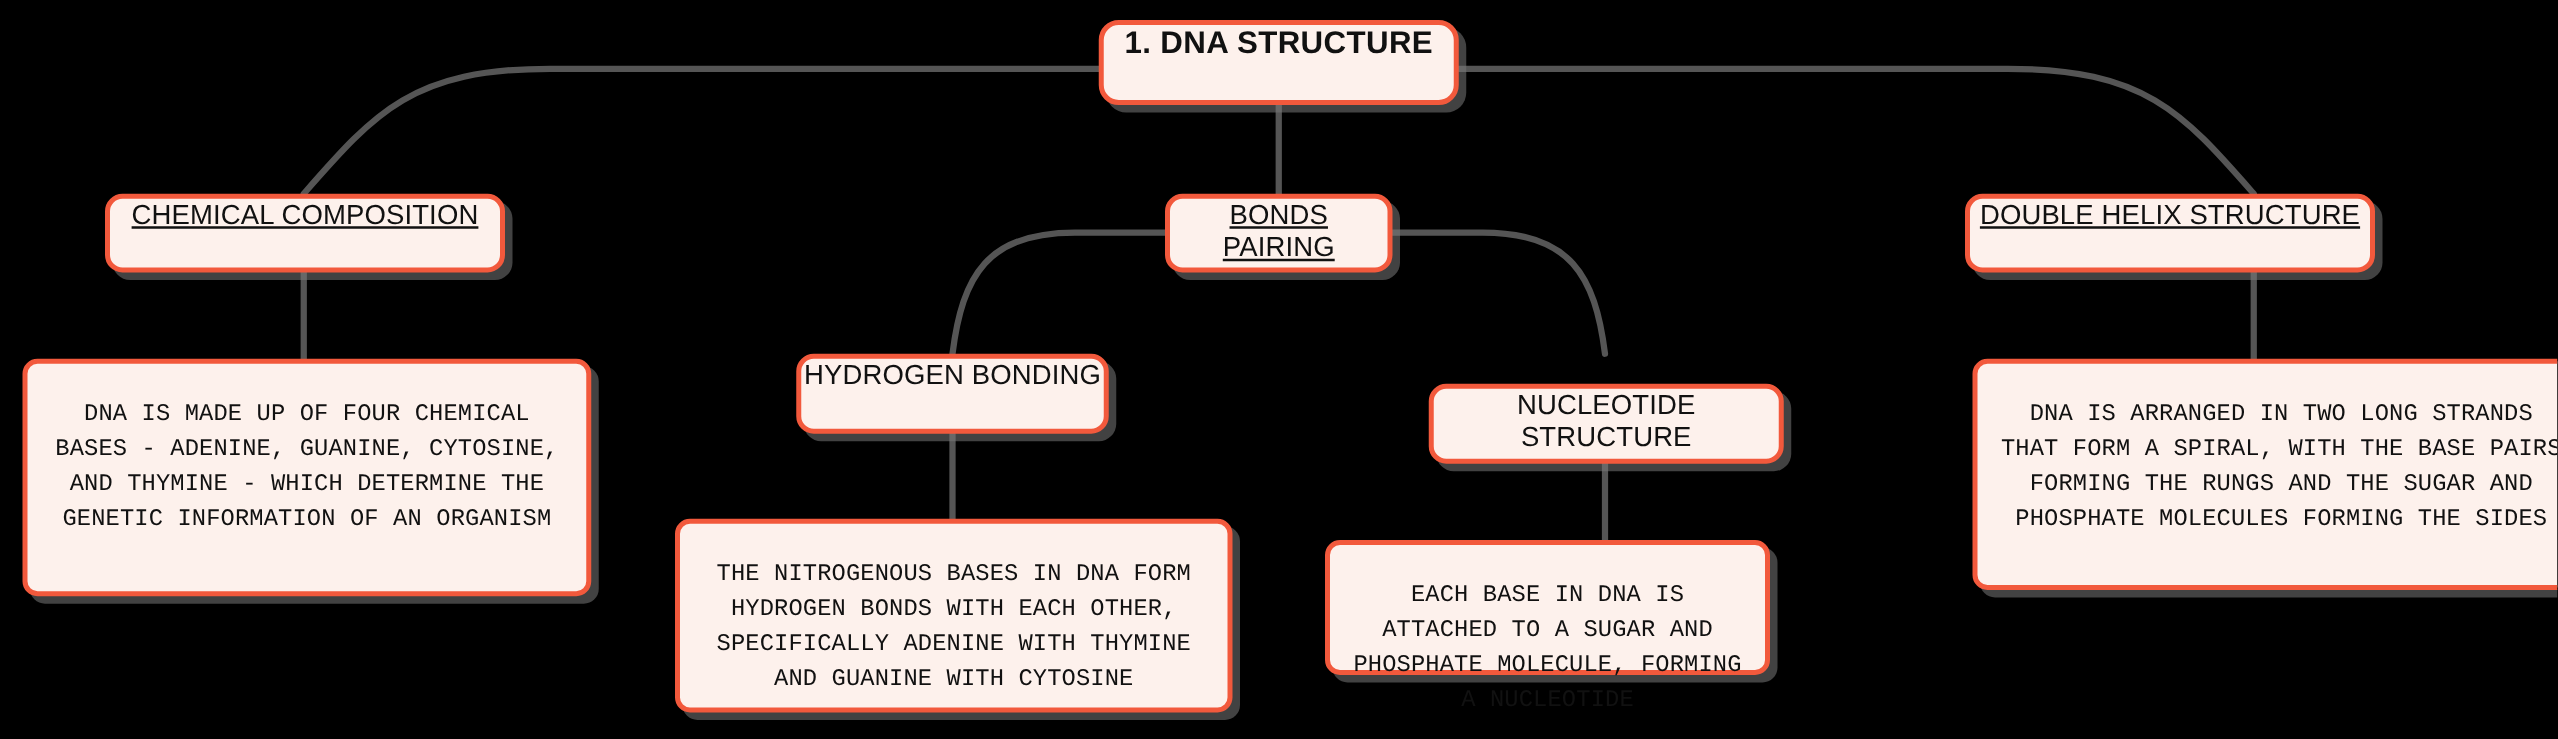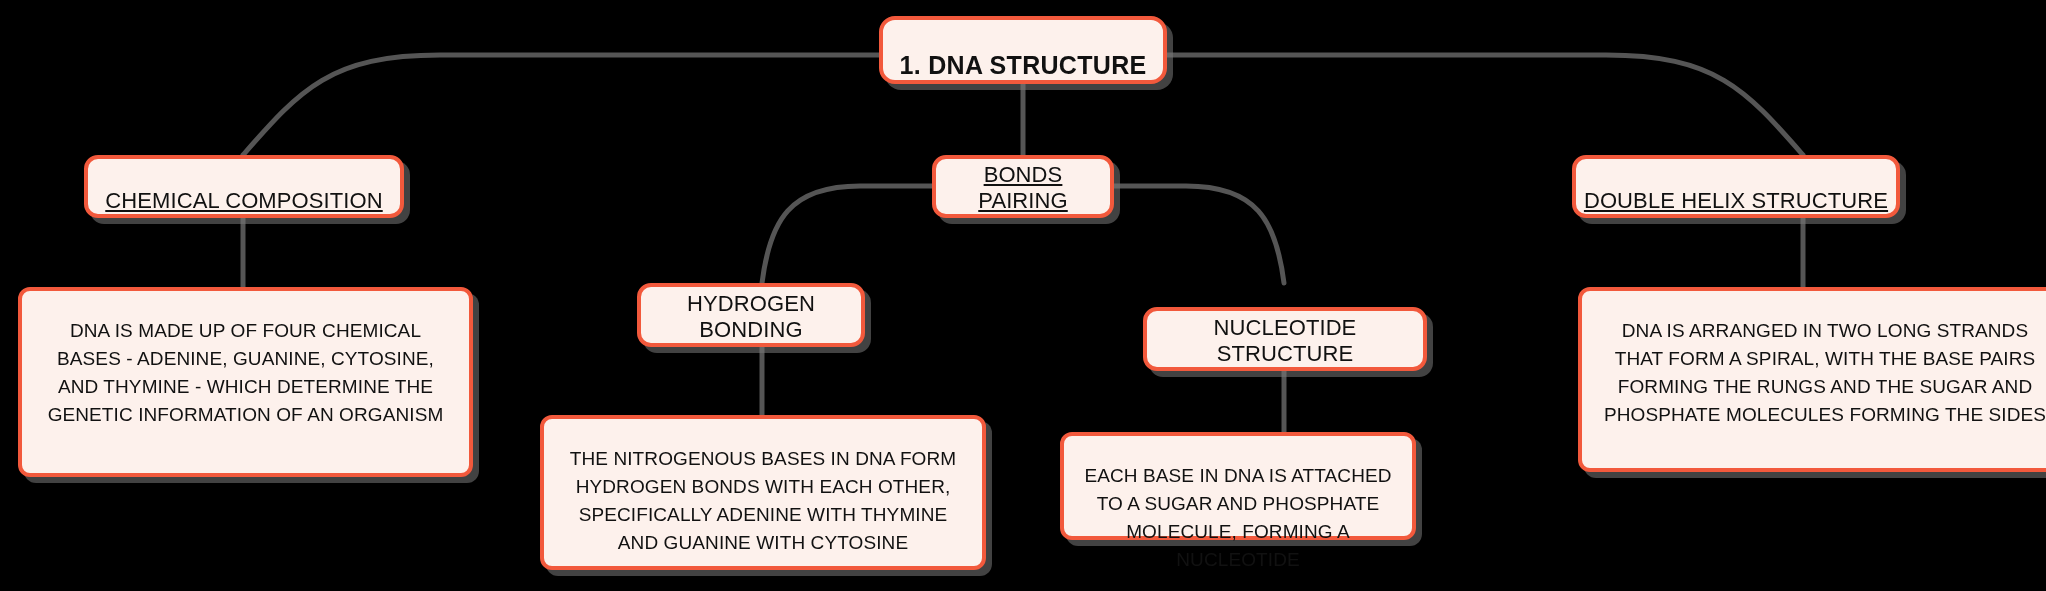--- a/index.html
+++ b/index.html
@@ -31,21 +31,21 @@
     stroke-linecap: round;
   }
   .node {
     position: absolute;
     box-sizing: border-box;
     background: #FDF1EC;
     border: 4px solid #F2593C;
     border-radius: 14px;
     box-shadow: 6px 6px 0 rgba(120,120,120,0.55);
     display: flex;
-    align-items: flex-end;
+    align-items: flex-start;
     justify-content: center;
     text-align: center;
     color: #111111;
   }
   .node-label {
     display: block;
     width: 100%;
     text-align: center;
     letter-spacing: 0.1px;
   }
@@ -71,20 +71,21 @@
   
   .node.detail {
     align-items: flex-start;
     padding: 26px 16px 16px 16px;
     border-radius: 12px;
   }
   .node.detail .node-label {
     font-size: 19px;
     font-weight: 400;
     line-height: 1.48;
+    font-family: Liberation Mono, monospace;
   }
 </style>
 </head>
 <body>
 
 <div id="canvas">
 
   <svg id="edges" viewBox="0 0 2046 591" xmlns="http://www.w3.org/2000/svg">
 
     <path class="edge" d="M 879,55 L 440,55 C 330,55 300,90 243,155"></path>
@@ -115,21 +116,21 @@
   </div>
 
   <div class="node topic" style="left:932px; top:155px; width:182px; height:63px;">
     <span class="node-label">BONDS PAIRING</span>
   </div>
 
   <div class="node topic" style="left:1572px; top:155px; width:328px; height:63px;">
     <span class="node-label">DOUBLE HELIX STRUCTURE</span>
   </div>
 
-  <div class="node subtopic" style="left:637px; top:283px; width:228px; height:64px;">
+  <div class="node subtopic" style="left:637px; top:283px; width:250px; height:64px;">
     <span class="node-label">HYDROGEN BONDING</span>
   </div>
 
   <div class="node subtopic" style="left:1143px; top:283px; width:284px; height:64px;margin-top:24px;">
     <span class="node-label">NUCLEOTIDE STRUCTURE</span>
   </div>
 
   <div class="node detail" style="left:18px; top:287px; width:455px; height:190px;">
     <span class="node-label">DNA IS MADE UP OF FOUR CHEMICAL BASES - ADENINE, GUANINE, CYTOSINE, AND THYMINE - WHICH DETERMINE THE GENETIC INFORMATION OF AN ORGANISM</span>
   </div>

